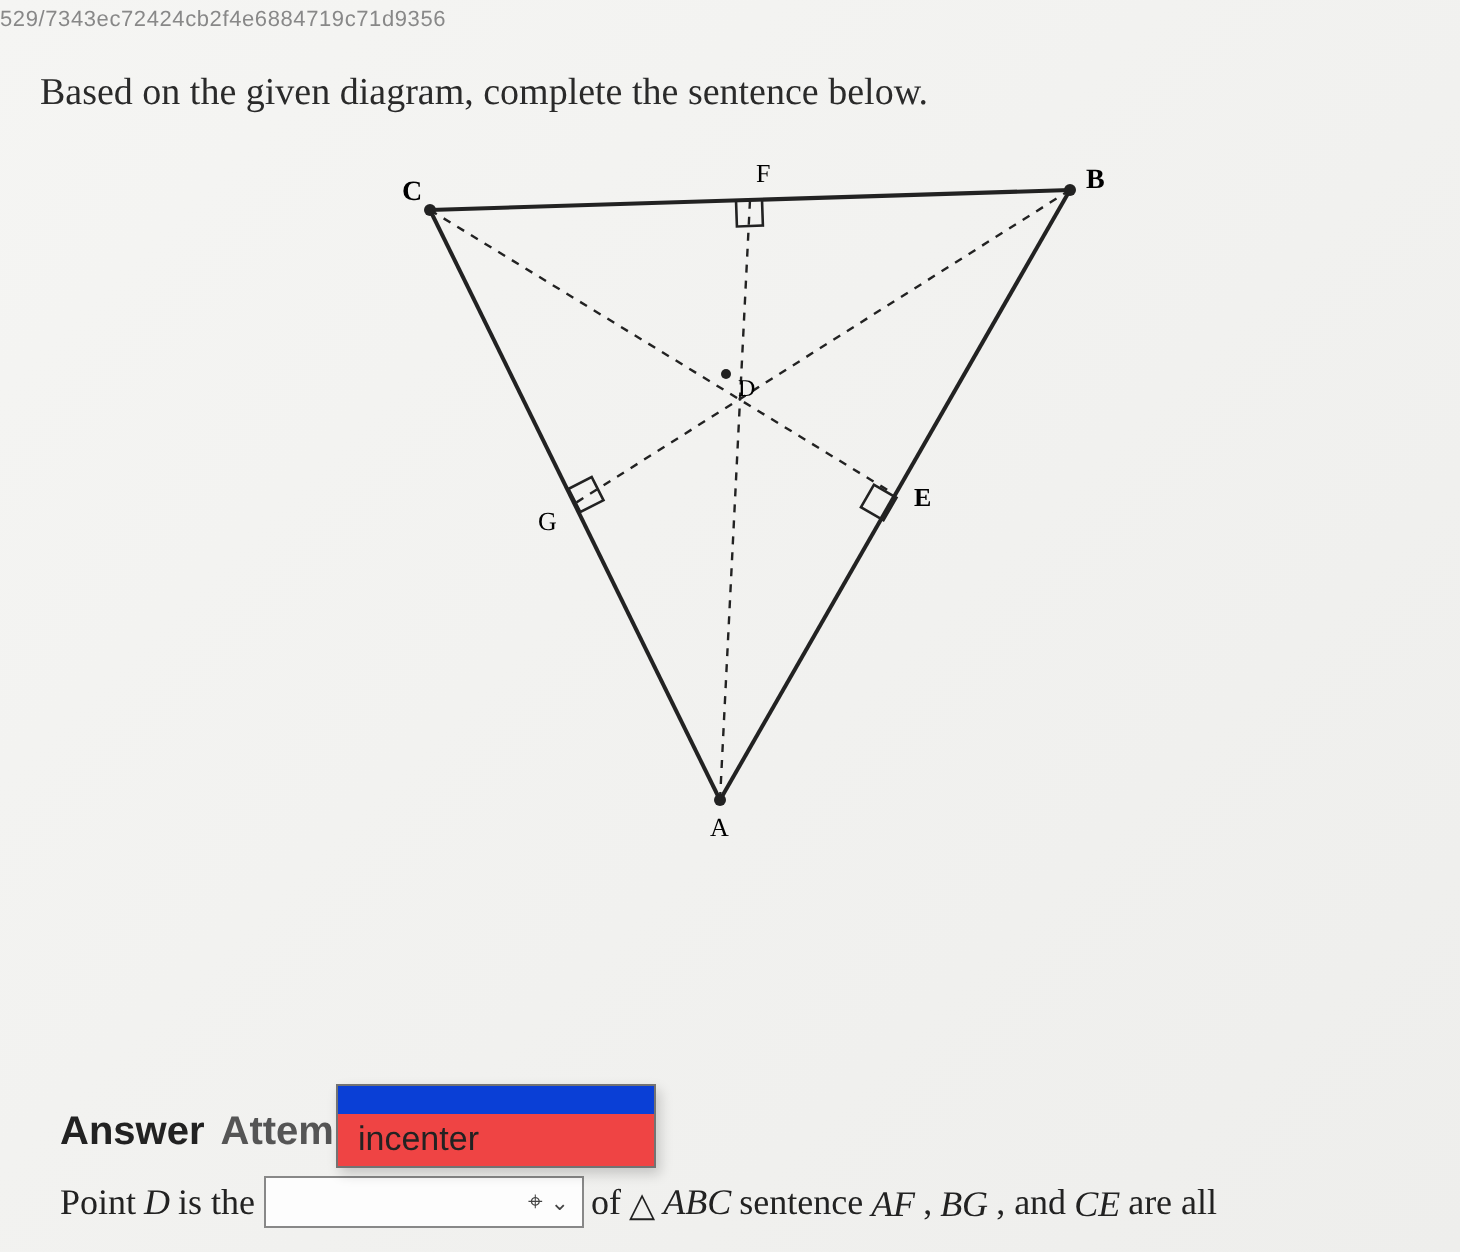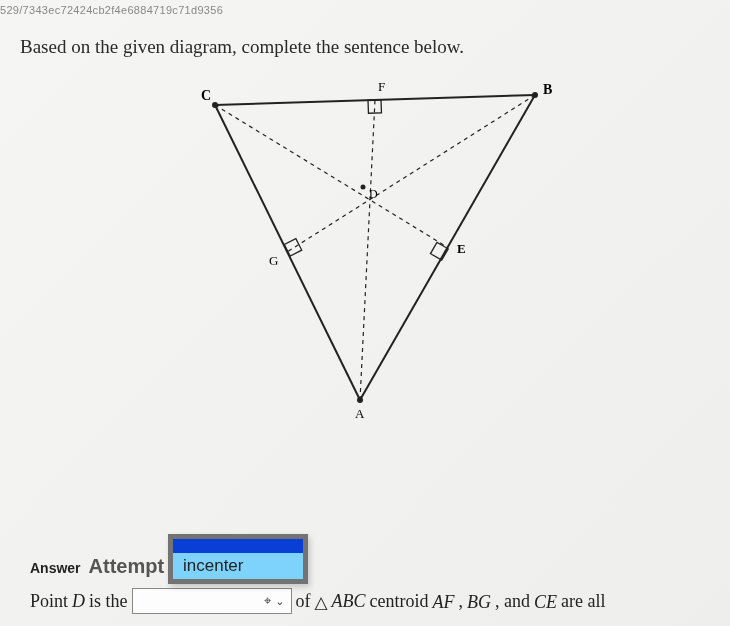--- a/index.html
+++ b/index.html
@@ -34,29 +34,29 @@
     svg.diagram { display: block; }
     .answer-row {
       position: absolute;
       left: 30px;
       bottom: 48px;
       font-size: 17px;
       display: flex;
       align-items: baseline;
       gap: 8px;
     }
-    .answer-row .lbl { font-weight: 700; font-family: Arial, sans-serif; font-size: 14px; }
+    .answer-row .lbl { font-weight: 700; font-family: Arial, sans-serif; font-size: 20px; }
     .answer-row .att { font-family: Arial, sans-serif; font-size: 20px; color: #555; font-weight: bold; }
     .dropdown-popup {
       position: absolute;
       left: 168px;
       bottom: 42px;
-      width: 140px;
-      background: #7dd3fc;
-      border: 5px solid #737373;
+      width: 160px;
+      background: #ef4444;
+      border: 1px solid #737373;
       box-shadow: 2px 3px 6px rgba(0,0,0,0.18);
       font-family: Arial, sans-serif;
       font-size: 17px;
       z-index: 50;
     }
     .dropdown-popup .hdr {
       height: 14px;
       background: #0a3fd6;
     }
     .dropdown-popup .opt {
@@ -152,21 +152,21 @@
   <span>Point </span>
   <span class="mathit">D</span>
   <span> is the</span>
   <span class="selectbox">
     <span class="cursor-glyph">⌖</span>
     <span class="chev">⌄</span>
   </span>
   <span>of </span>
   <span class="tri">△</span>
     <span class="mathit">ABC</span>
-  <span> centroid </span>
+  <span> sentence </span>
   <span class="seg">
       <span class="bar"></span>
       <span class="txt">AF</span>
     </span>
   <span>, </span>
   <span class="seg">
       <span class="bar"></span>
       <span class="txt">BG</span>
     </span>
   <span>, and </span>

